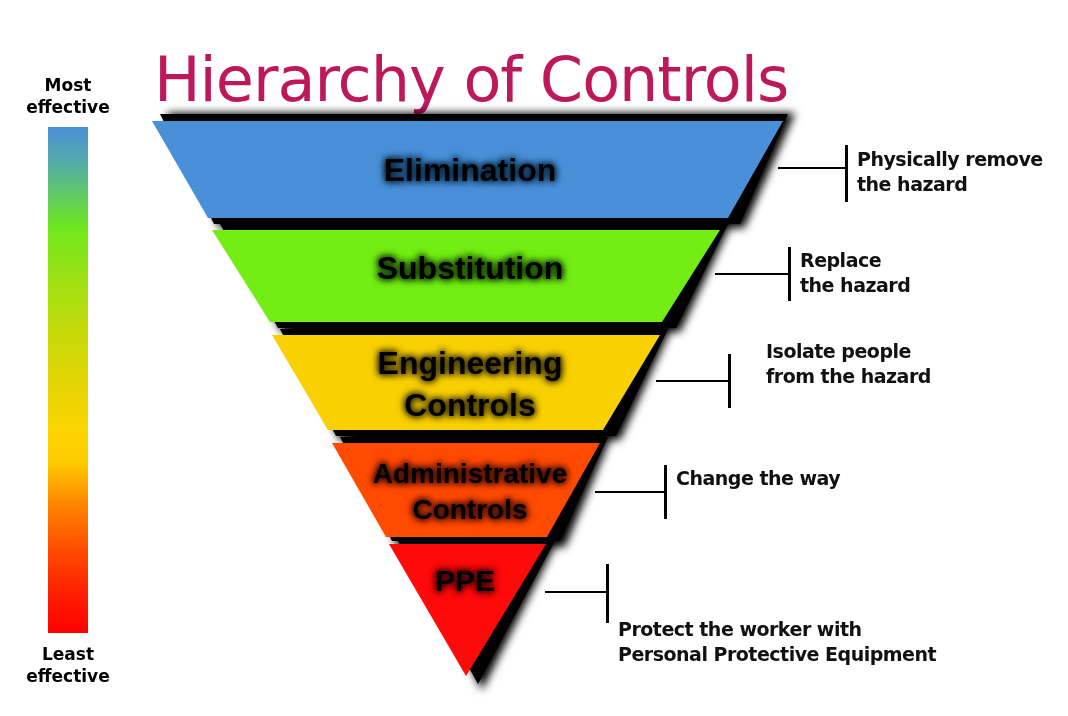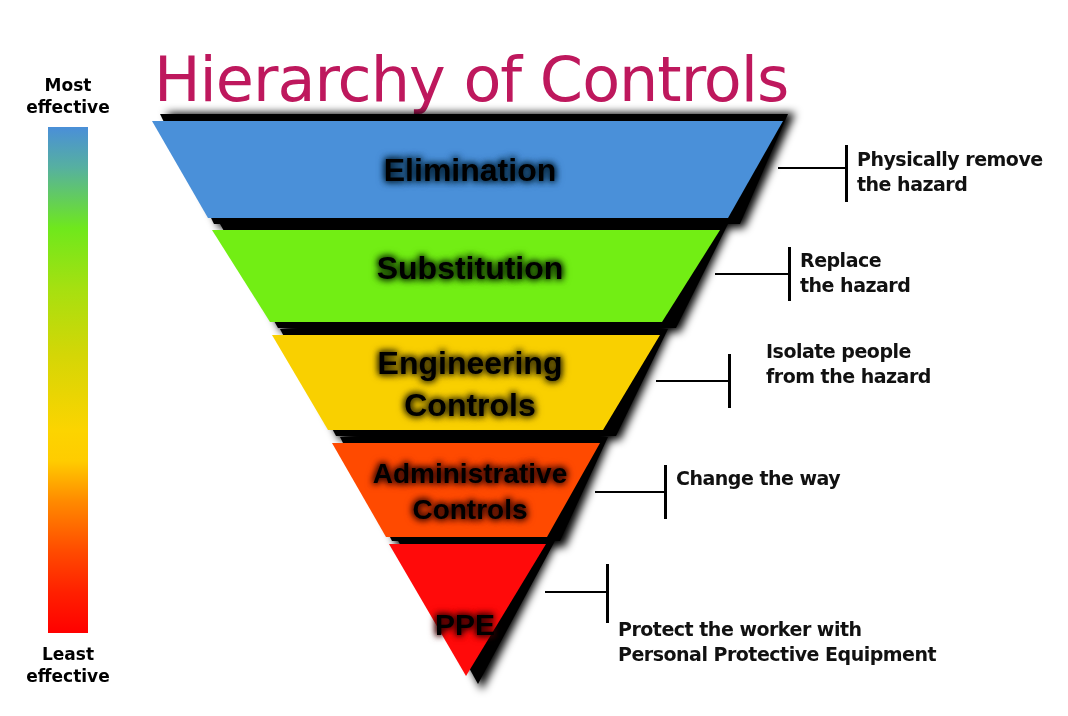--- a/index.html
+++ b/index.html
@@ -9,21 +9,21 @@
   .scale-top{top:74px;}
   .scale-bottom{top:643px;}
   .scale-bar{position:absolute;left:48px;top:127px;width:40px;height:506px;
     background:linear-gradient(to bottom,#4a8fd8 0%,#56b0a0 8%,#6fe81c 20%,#a6e010 32%,#d4d606 45%,#fcd400 60%,#ffcc00 66%,#ff8a00 74%,#ff4a00 84%,#ff2000 92%,#ff0000 100%);}
   svg.pyr{position:absolute;left:0;top:0;}
   .band-label{position:absolute;text-align:center;color:#000000;font-family:Liberation Sans, sans-serif;font-weight:bold;white-space:nowrap;}
   .lbl-elim{left:330px;width:280px;top:150px;font-size:32px;line-height:40px;text-shadow:0 0 6px #06263f,0 0 6px #06263f,0 0 10px #0b3a5c;}
   .lbl-subs{left:330px;width:280px;top:248px;font-size:32px;line-height:40px;text-shadow:0 0 6px #0f3300,0 0 6px #0f3300,0 0 10px #1b4a00;}
   .lbl-eng{left:330px;width:280px;top:342px;font-size:32px;line-height:42px;text-shadow:0 0 6px #3a3000,0 0 6px #3a3000,0 0 10px #504200;}
   .lbl-adm{left:320px;width:300px;top:456px;font-size:28px;line-height:36px;text-shadow:0 0 6px #3a0800,0 0 6px #3a0800,0 0 10px #5a1000;}
-  .lbl-ppe{left:400px;width:130px;top:562px;font-size:30px;line-height:38px;text-shadow:0 0 6px #3a0000,0 0 6px #3a0000,0 0 10px #600000;margin-top:44px;}
+  .lbl-ppe{left:400px;width:130px;top:562px;font-size:30px;line-height:38px;text-shadow:0 0 6px #3a0000,0 0 6px #3a0000,0 0 10px #600000;}
   .desc{position:absolute;font-size:19px;line-height:25px;font-weight:bold;color:#111;white-space:nowrap;font-family:"DejaVu Sans","Liberation Sans",sans-serif;letter-spacing:-0.5px;}
   .connector{position:absolute;height:2px;background:#000;}
   .bracket{position:absolute;width:3px;background:#000;}
 </style>
 </head>
 <body>
 
 <div class="title">Hierarchy of Controls</div>
 
 <div>

